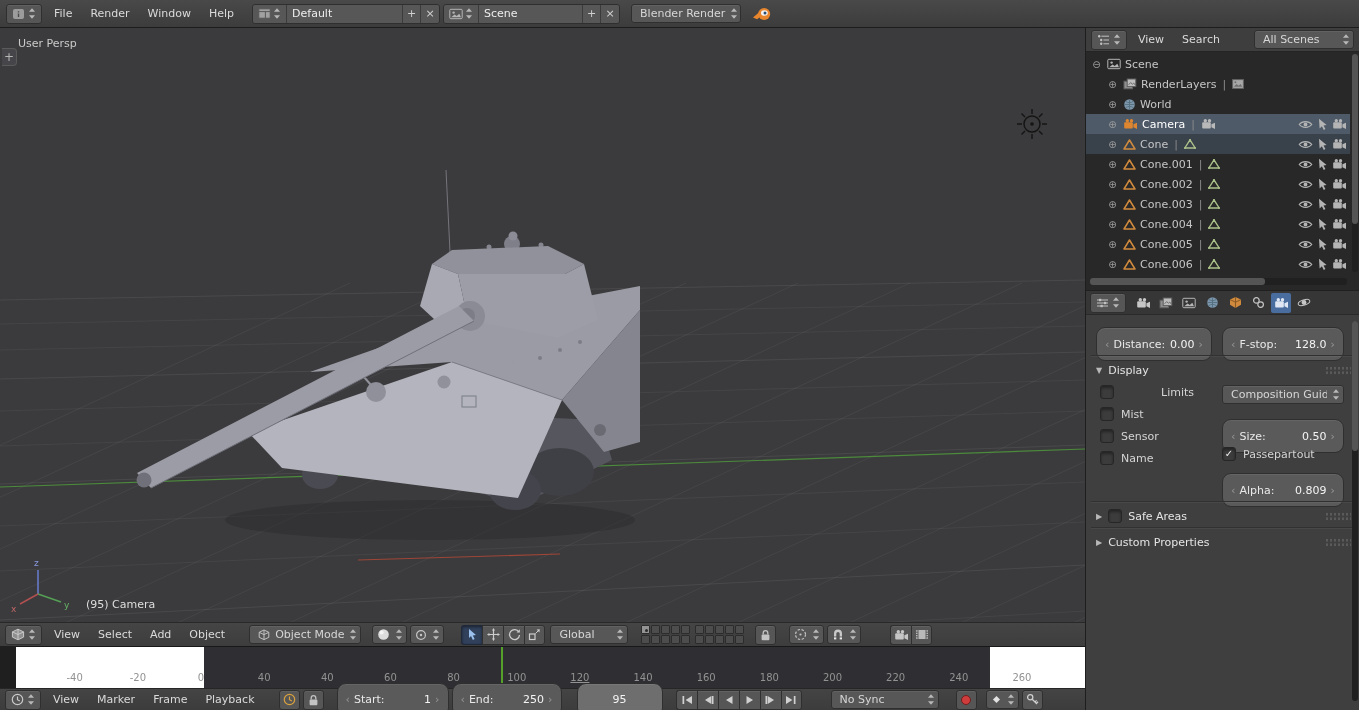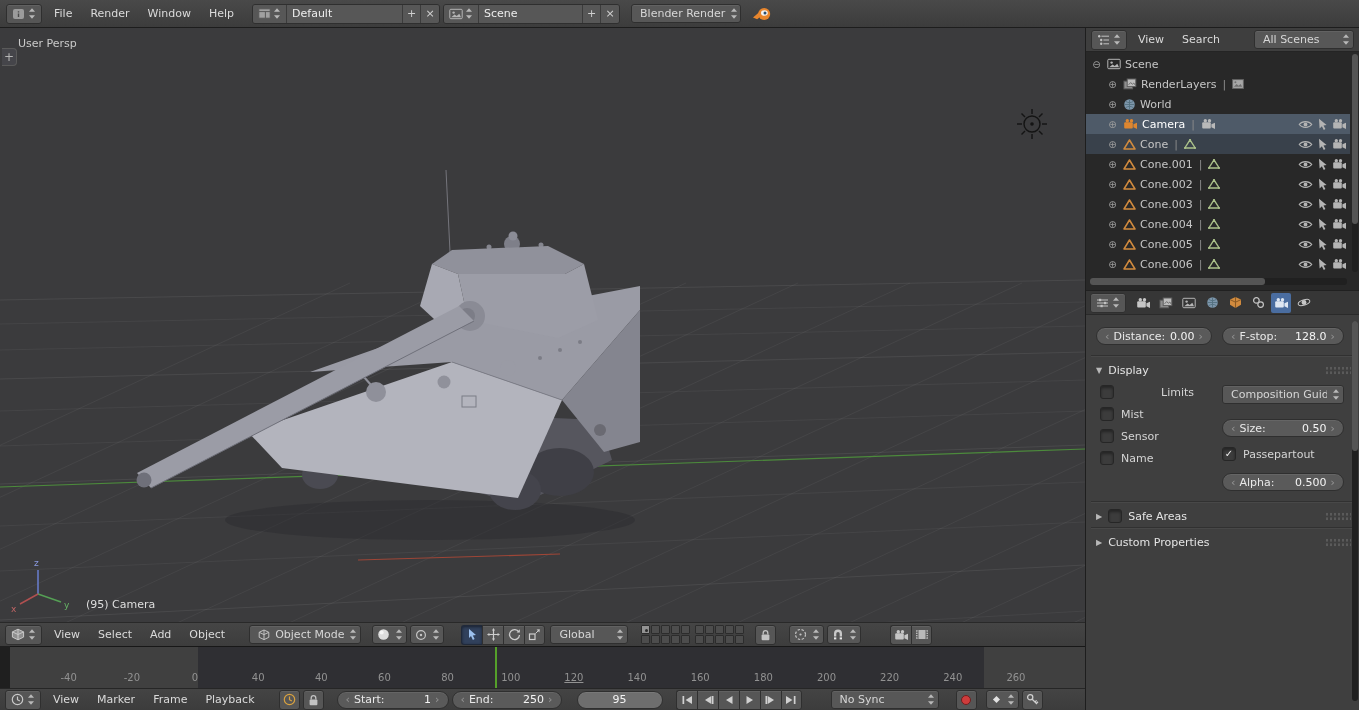--- a/index.html
+++ b/index.html
@@ -17,21 +17,21 @@
 .group .icon-btn{border-radius:0;border-right-width:0}
 .group .icon-btn:first-child{border-radius:3px 0 0 3px}
 .group .icon-btn:last-child{border-radius:0 3px 3px 0;border-right-width:1px}
 .dd{height:19px;border-radius:3px;background:#575757;border:1px solid #2f2f2f;display:flex;align-items:center;gap:5px;padding:0 3px 0 8px;box-shadow:inset 0 1px 0 rgba(255,255,255,.07);white-space:nowrap}
 .ud{display:flex;align-items:center}
 .fused{display:flex;height:20px;border-radius:3px;overflow:hidden;border:1px solid #2f2f2f}
 .fseg{background:#575757;display:flex;align-items:center;padding:4px 5px;border-right:1px solid #3b3b3b;gap:2px}
 .fseg:last-child{border-right:none}
 .fname{min-width:100px;color:#ededed}
 .fbtn{width:18px;justify-content:center;color:#d0d0d0}
-.slider{height:14px;border-radius:9px;background:#5a5a5a;border:1px solid #2f2f2f;display:flex;align-items:center;padding:8px 8px;box-shadow:inset 0 1px 0 rgba(255,255,255,.07);position:relative;white-space:nowrap}
+.slider{height:14px;border-radius:9px;background:#5a5a5a;border:1px solid #2f2f2f;display:flex;align-items:center;padding:16px 8px;box-shadow:inset 0 1px 0 rgba(255,255,255,.07);position:relative;white-space:nowrap}
 .slider .sl{color:#e8e8e8;margin-right:auto}
 .slider .sv{color:#f4f4f4}
 .slider.num::before{content:"\2039";color:rgba(255,255,255,.35);margin-right:4px}
 .slider.num::after{content:"\203A";color:rgba(255,255,255,.35);margin-left:4px}
 .framefield{justify-content:center;background:#6e6e6e}
 .cb{width:14px;height:14px;border-radius:3px;background:#3c3c3c;border:1px solid #262626;box-shadow:inset 0 2px 3px rgba(0,0,0,.4);display:flex;align-items:center;justify-content:center;color:#f0f0f0;font-size:10px;line-height:1}
 .cbrow{position:absolute;display:flex;align-items:center;gap:7px;color:#d4d4d4}
 
 
 #topbar{position:absolute;left:0;top:0;width:1359px;height:28px;background:linear-gradient(#494949,#3c3c3c);border-bottom:1px solid #1d1d1d;display:flex;align-items:center;padding:0 6px;gap:3px}
@@ -47,21 +47,21 @@
 #vp-header{position:absolute;left:0;bottom:0;width:1085px;height:24px;background:linear-gradient(#454545,#3d3d3d);border-top:1px solid #292929;display:flex;align-items:center;padding:0 5px;gap:3px}
 #vp-menus{display:flex}
 .lgrid{display:grid;grid-template-columns:repeat(5,9px);grid-template-rows:9px 9px;gap:1px}
 .lgap{width:5px}
 #layers{display:flex;align-items:center}
 .lcell{position:relative;width:9px;height:9px;background:#4d4d4d;border:1px solid #2c2c2c;border-radius:1px}
 .lcell.on{background:#939393}
 .ldot{position:absolute;left:2.5px;top:2.5px;width:3px;height:3px;border-radius:50%;background:#2c2c2c}
 
 
-#ruler{position:absolute;left:10px;top:646px;width:1085px;height:42px;background:#404040;border-top:1px solid #181818;overflow:hidden}
+#ruler{position:absolute;left:16px;top:646px;width:1085px;height:42px;background:#ffffff;border-top:1px solid #181818;overflow:hidden}
 #ruler-band{position:absolute;top:0;height:42px;background:#2f2f33}
 .tick{position:absolute;top:25px;transform:translateX(-50%);color:#929292;font-size:10px}
 #frame-line{position:absolute;top:0;width:2px;height:42px;background:#55a02a}
 #tl-header{position:absolute;left:0;top:688px;width:1085px;height:22px;background:linear-gradient(#444,#3c3c3c);border-top:1px solid #262626;display:flex;align-items:center;padding:0 5px;gap:3px}
 #tl-menus{display:flex}
 
 
 #right{position:absolute;left:1085px;top:28px;width:274px;height:682px;background:#404040;border-left:1px solid #1e1e1e}
 #outliner{position:absolute;left:0;top:0;right:0;height:262px;background:#282828}
 #outliner-header{height:24px;background:#3e3e3e;border-bottom:1px solid #242424;display:flex;align-items:center;padding:0 5px;gap:2px}
@@ -1112,21 +1112,21 @@
       <div class="slider num" style="position:absolute;left:136px;top:104px;width:122px">
         <span class="sl">Size:</span>
         <span class="sv">0.50</span>
       </div>
       <div class="cbrow" style="left:136px;top:132px">
         <span class="cb">✓</span>
         <label>Passepartout</label>
       </div>
       <div class="slider num" style="position:absolute;left:136px;top:158px;width:122px">
         <span class="sl">Alpha:</span>
-        <span class="sv">0.500</span>
+        <span class="sv">0.809</span>
       </div>
 
       <div class="psep" style="top:186px"></div>
       <div class="ph" style="top:192px">
         <span class="tri">▶</span>
         <span class="cb"></span>
         <span>Safe Areas</span>
         <span class="grip"></span>
       </div>
       <div class="psep" style="top:212px"></div>

